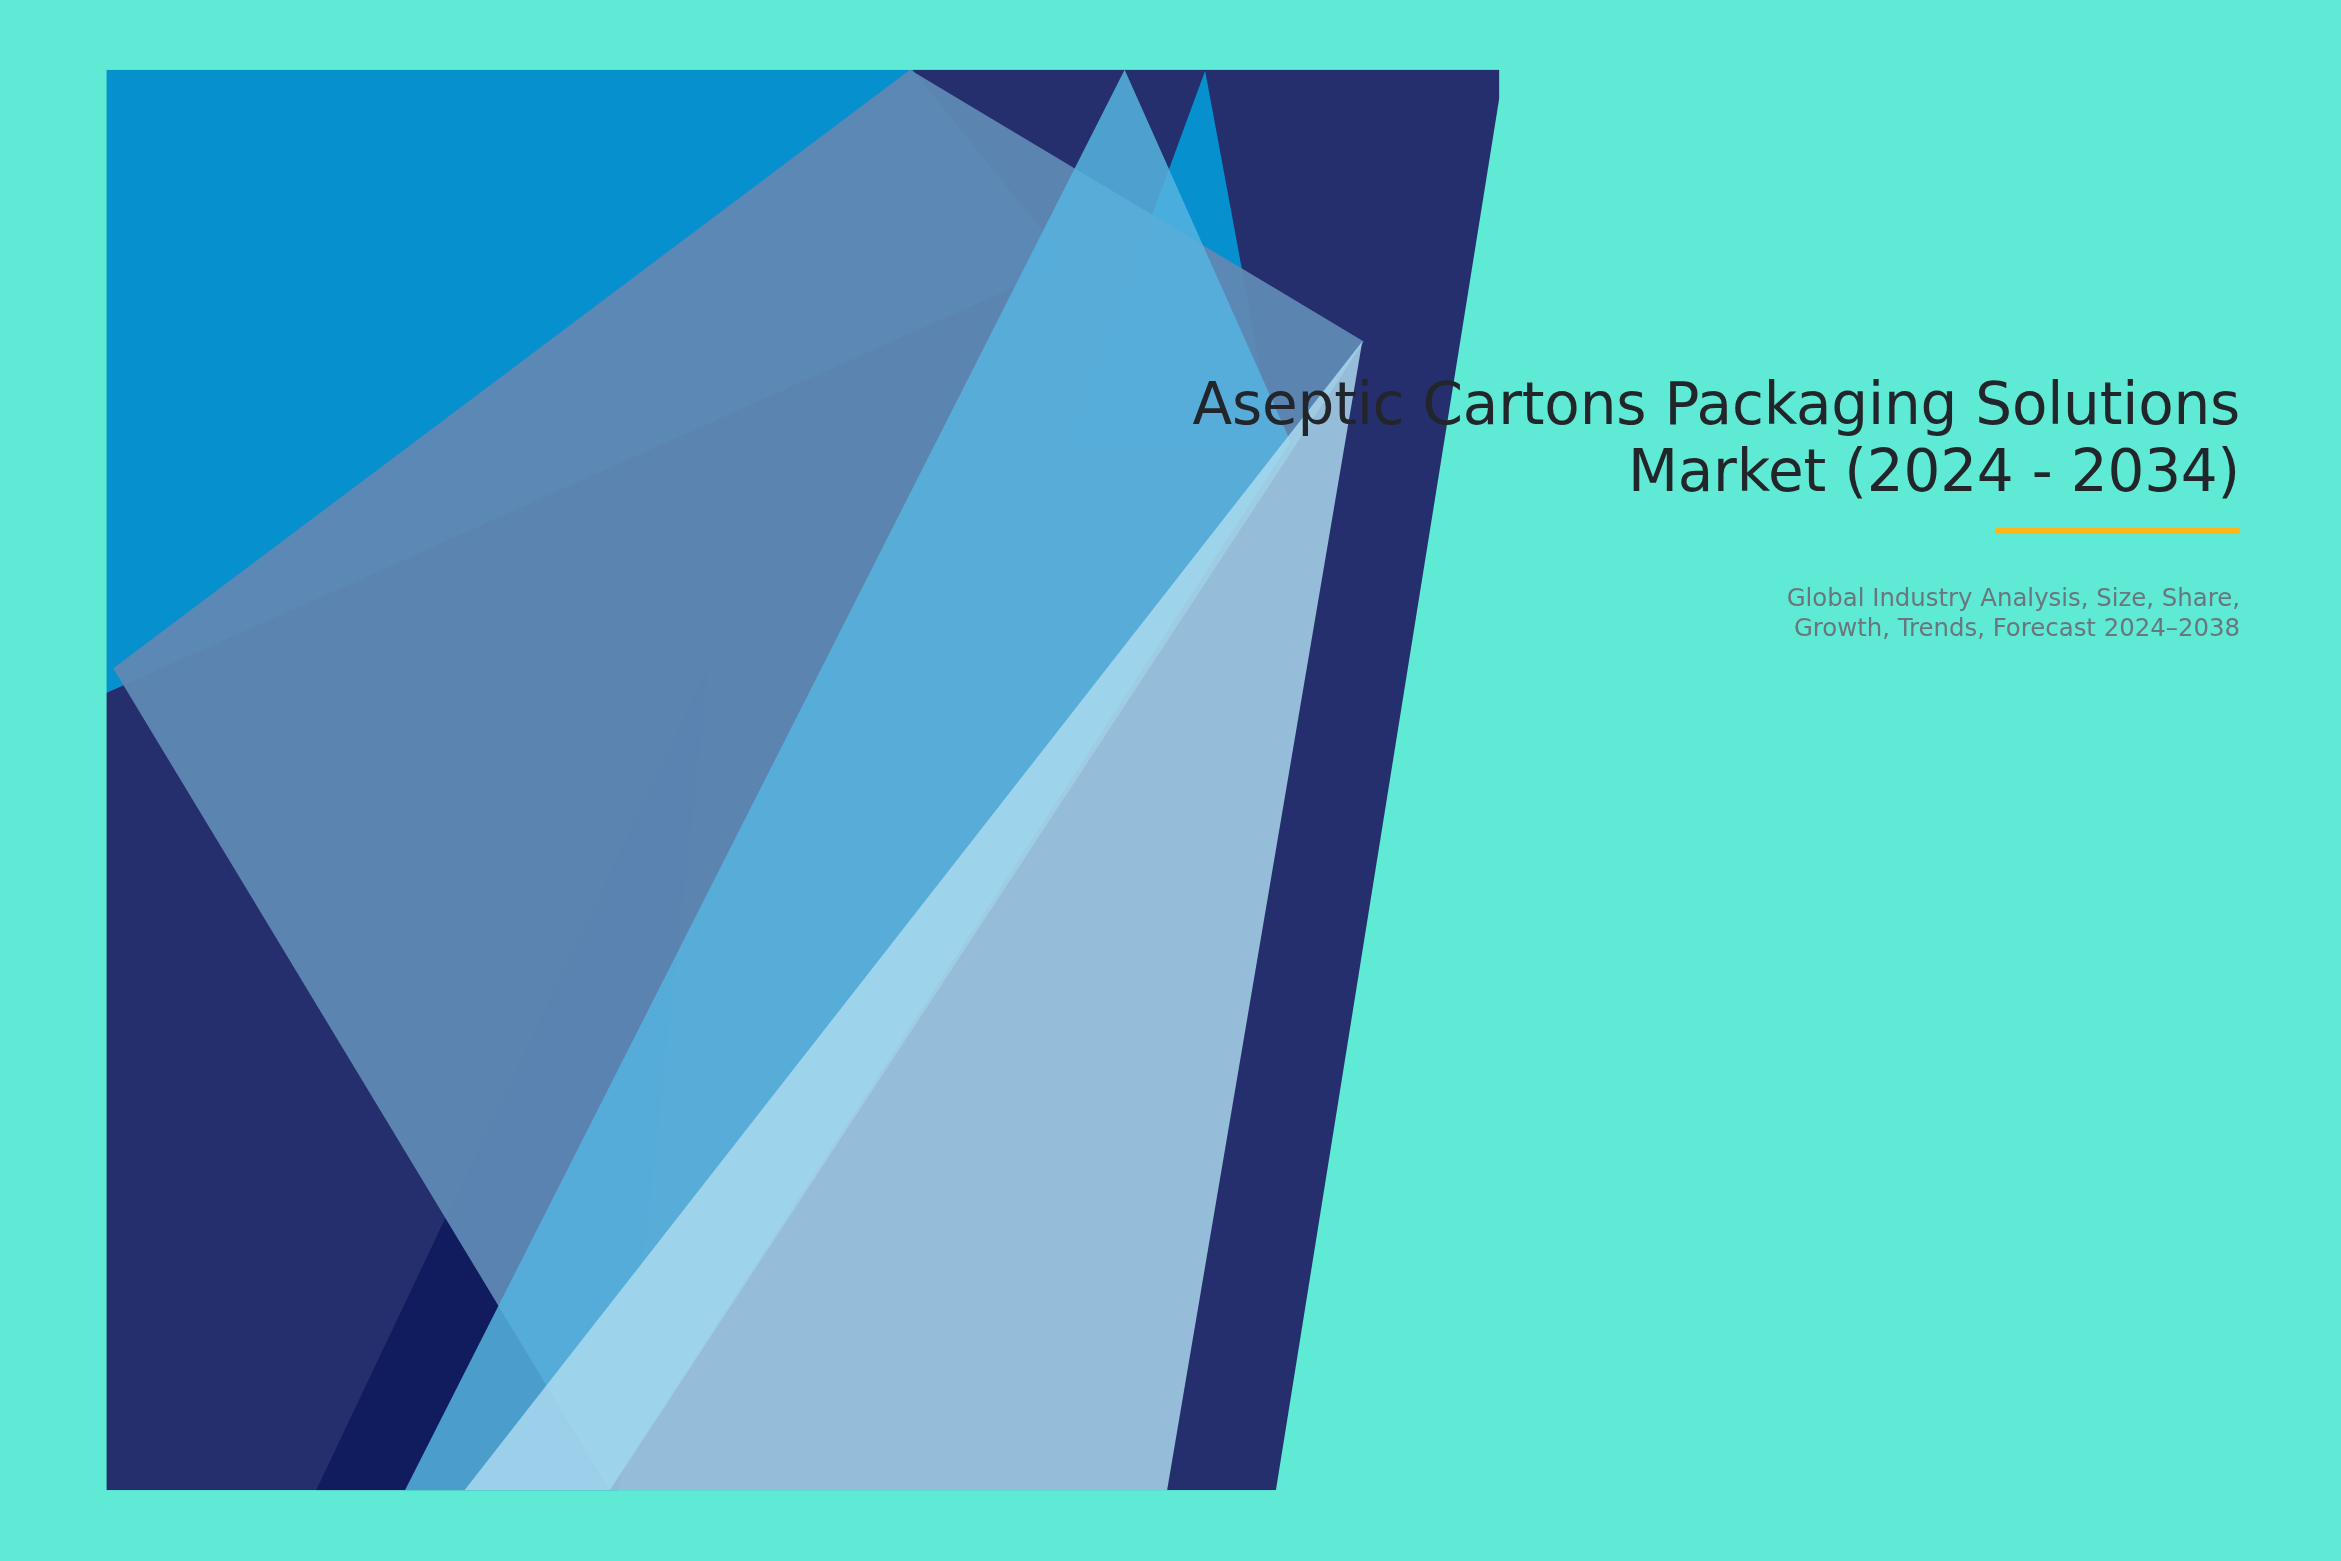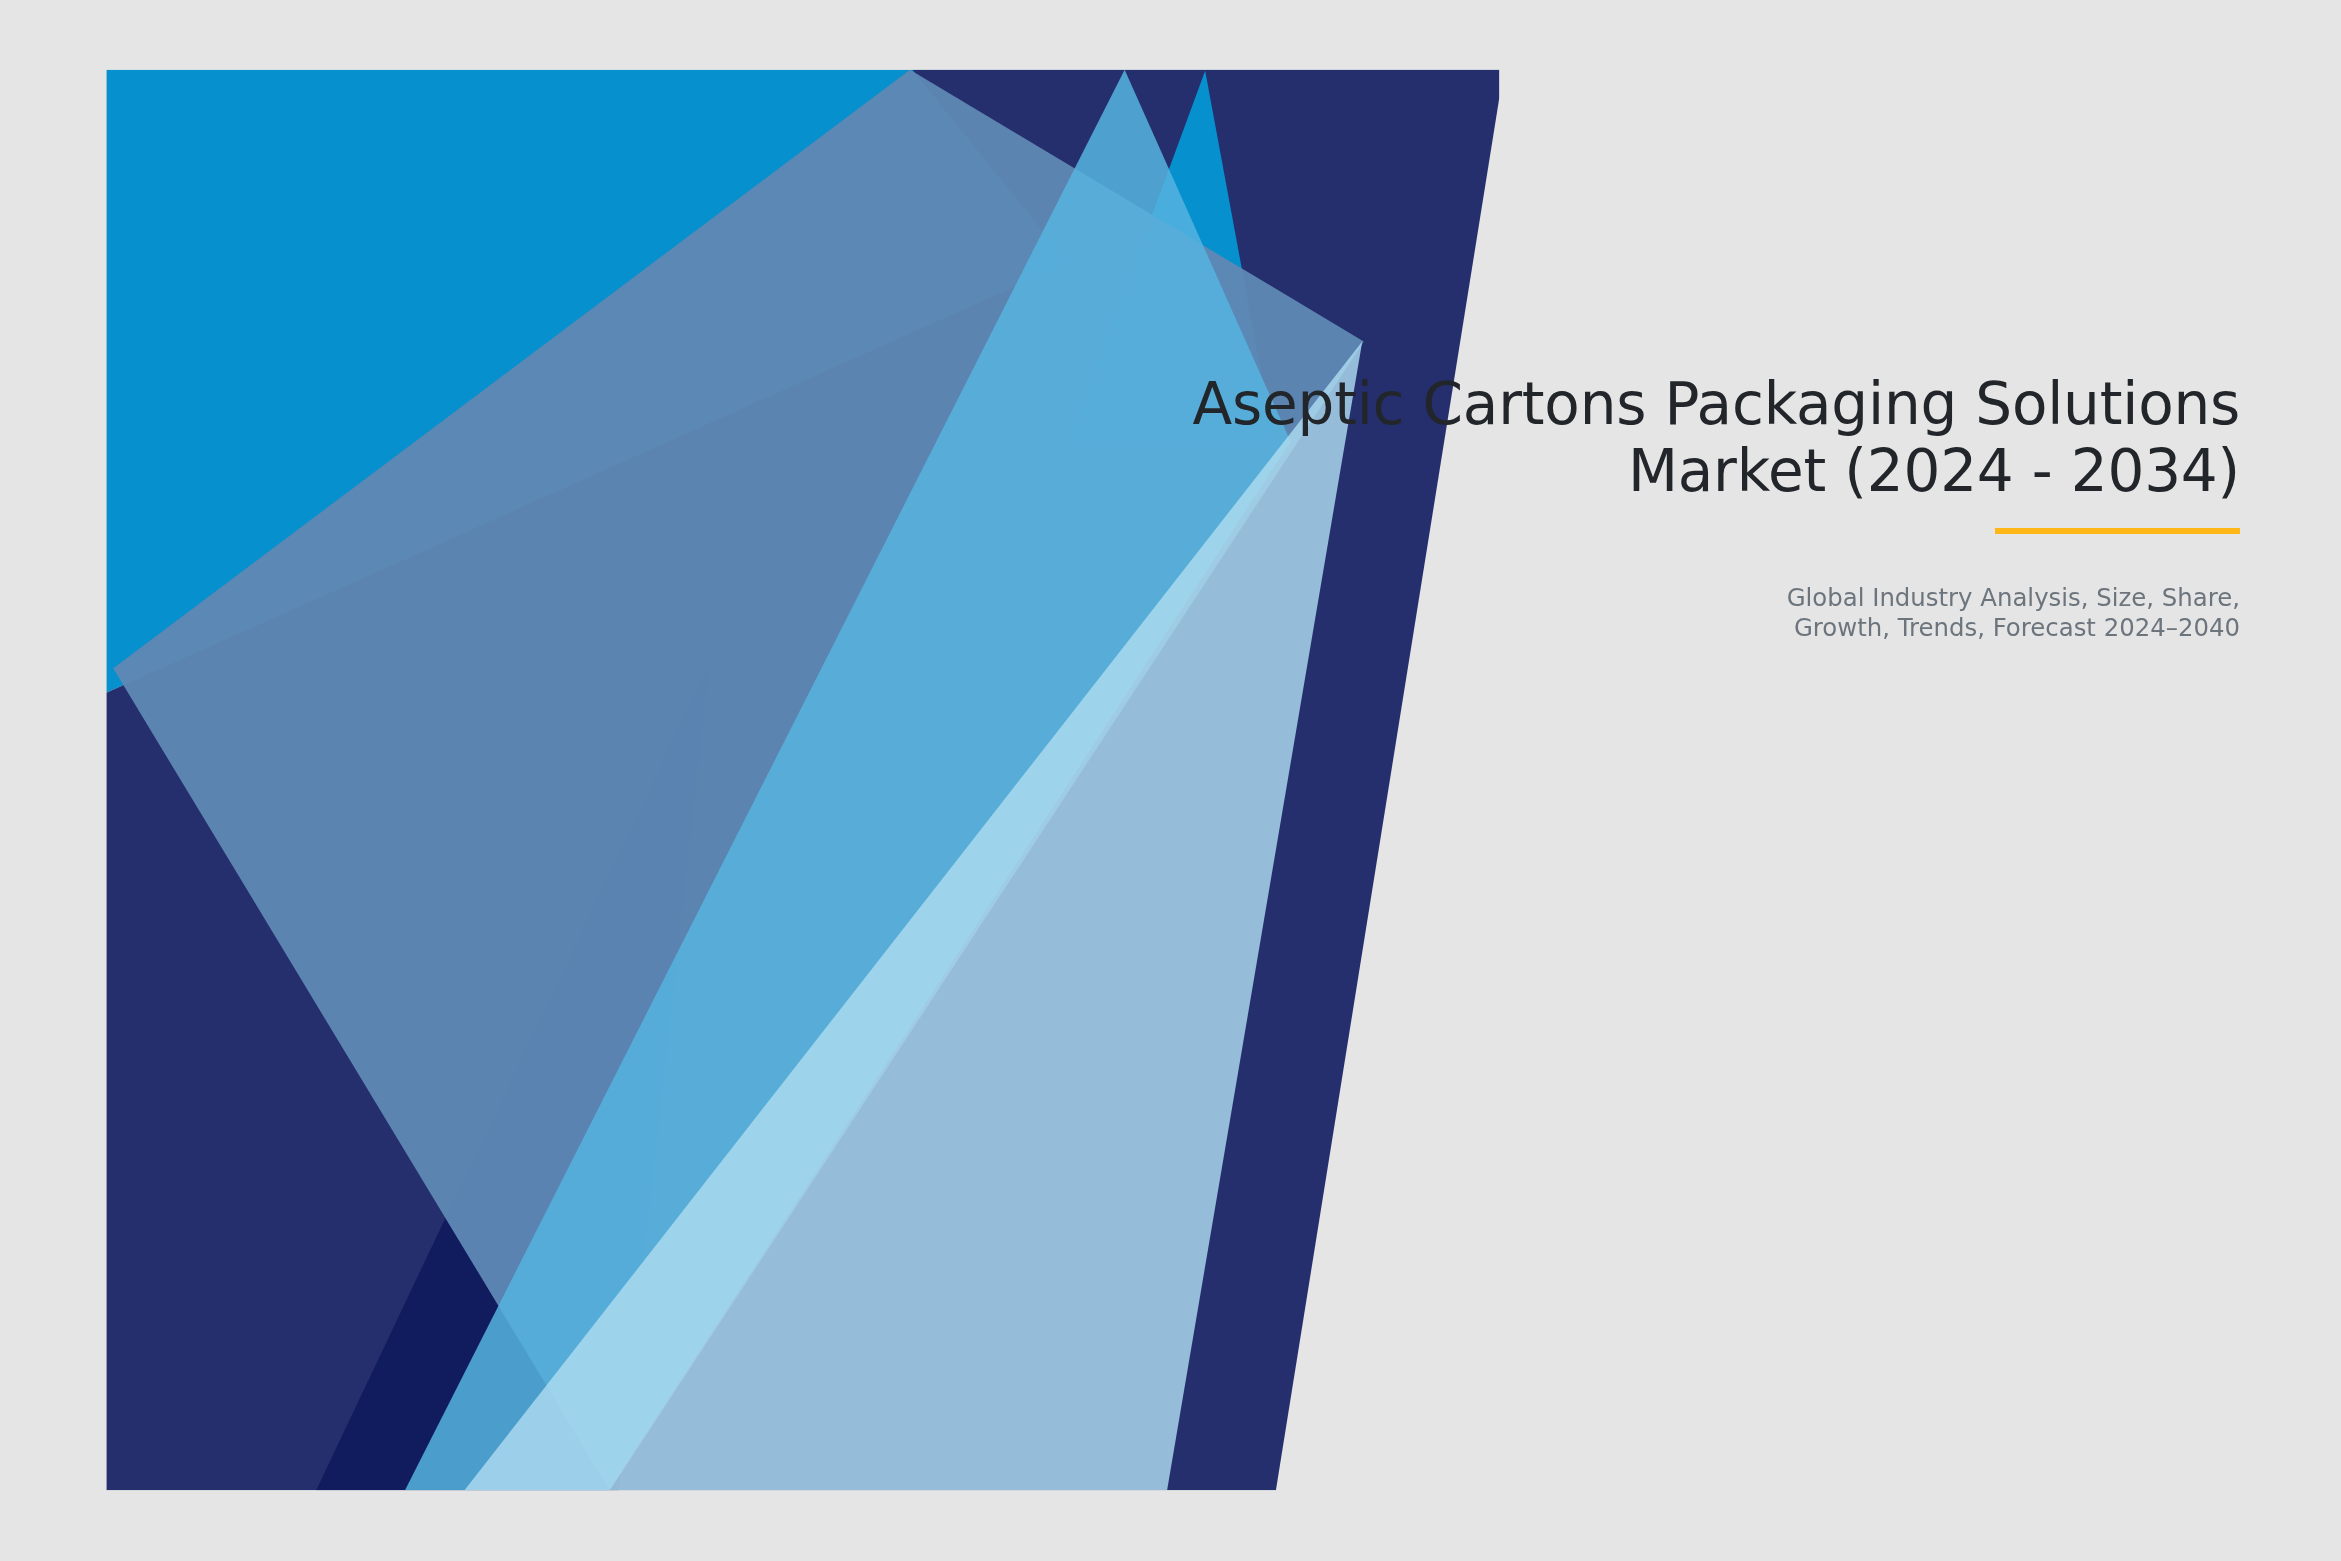--- a/index.html
+++ b/index.html
@@ -56,21 +56,21 @@
     font-size: 24.4px;
     line-height: 1.26;
     color: #6C757D;
     font-weight: 400;
     white-space: pre-line;
   }
 </style>
 </head>
 <body style="background: rgb(247, 248, 250);">
 
-<div id="stage" style="background: #e5e5e5;">
+<div id="stage" style="background: #5eead4;">
 
   <svg id="artwork" viewBox="0 0 4800 3200" preserveAspectRatio="none">
     <defs>
       <clipPath id="frame-clip">
         <rect x="218" y="143" width="2855" height="2912"></rect>
       </clipPath>
     </defs>
     <g clip-path="url(#frame-clip)">
       <polygon fill="#0690CE" points="218,143 3073,143 218,1420"></polygon>
       <polygon fill="#252F6E" points="218,1420 3073,143 3073,200 2615,3055 218,3055"></polygon>
@@ -80,19 +80,19 @@
       <polygon fill="#5E87B4" fill-opacity="0.97" points="1865,143 2795,700 1250,3055 232,1370"></polygon>
       <polygon fill="#56B4DF" fill-opacity="0.85" points="2305,143 2645,905 1248,3055 830,3055"></polygon>
       <polygon fill="#AFDCF0" fill-opacity="0.82" points="2792,700 2392,3055 952,3055"></polygon>
     </g>
   </svg>
 
   <div id="text-block">
     <h1 class="title" style="color: rgb(34, 38, 42);">Aseptic Cartons Packaging Solutions
 Market (2024 - 2034)</h1>
     <p class="subtitle" style="color: rgb(108, 117, 125);">Global Industry Analysis, Size, Share,
-Growth, Trends, Forecast 2024–2040</p>
+Growth, Trends, Forecast 2024–2038</p>
   </div>
 
   <div id="title-underline" style="background: rgb(255, 183, 23);"></div>
 
 </div>
 
 
 </body></html>

